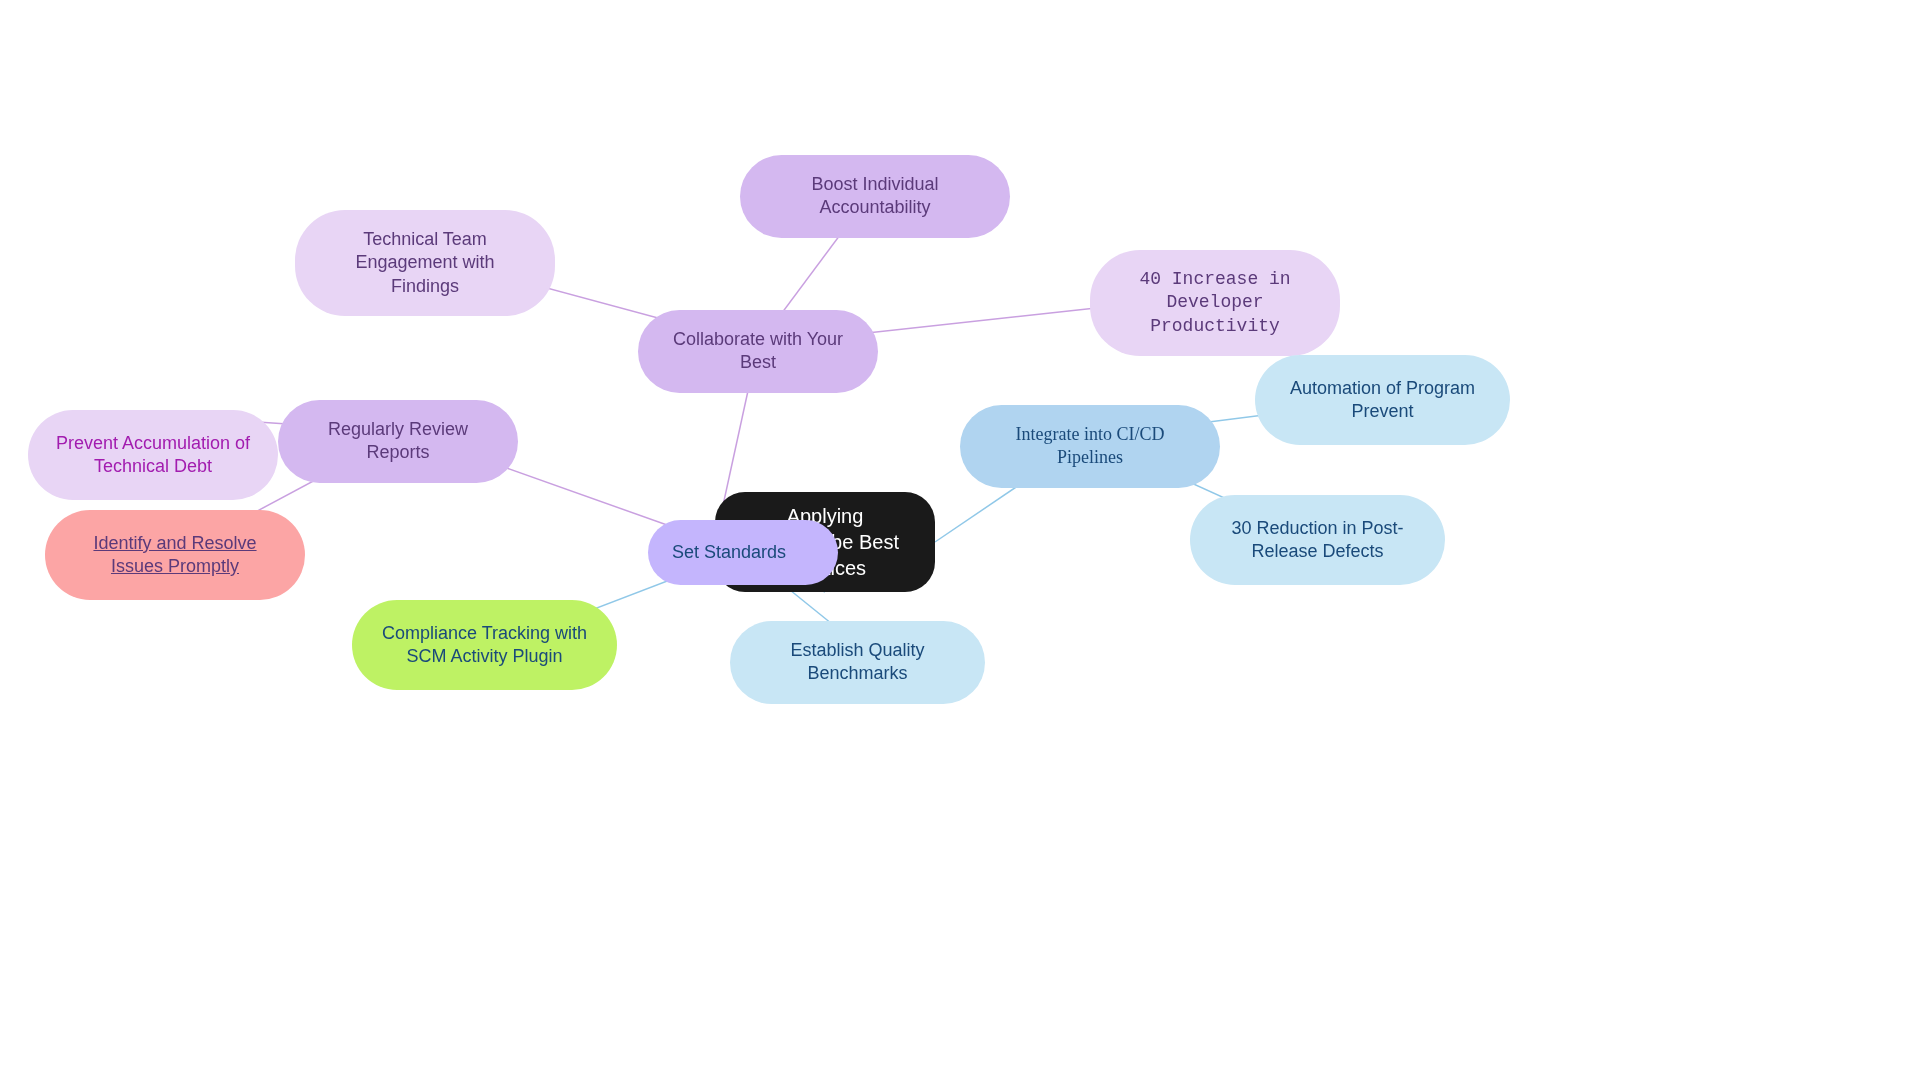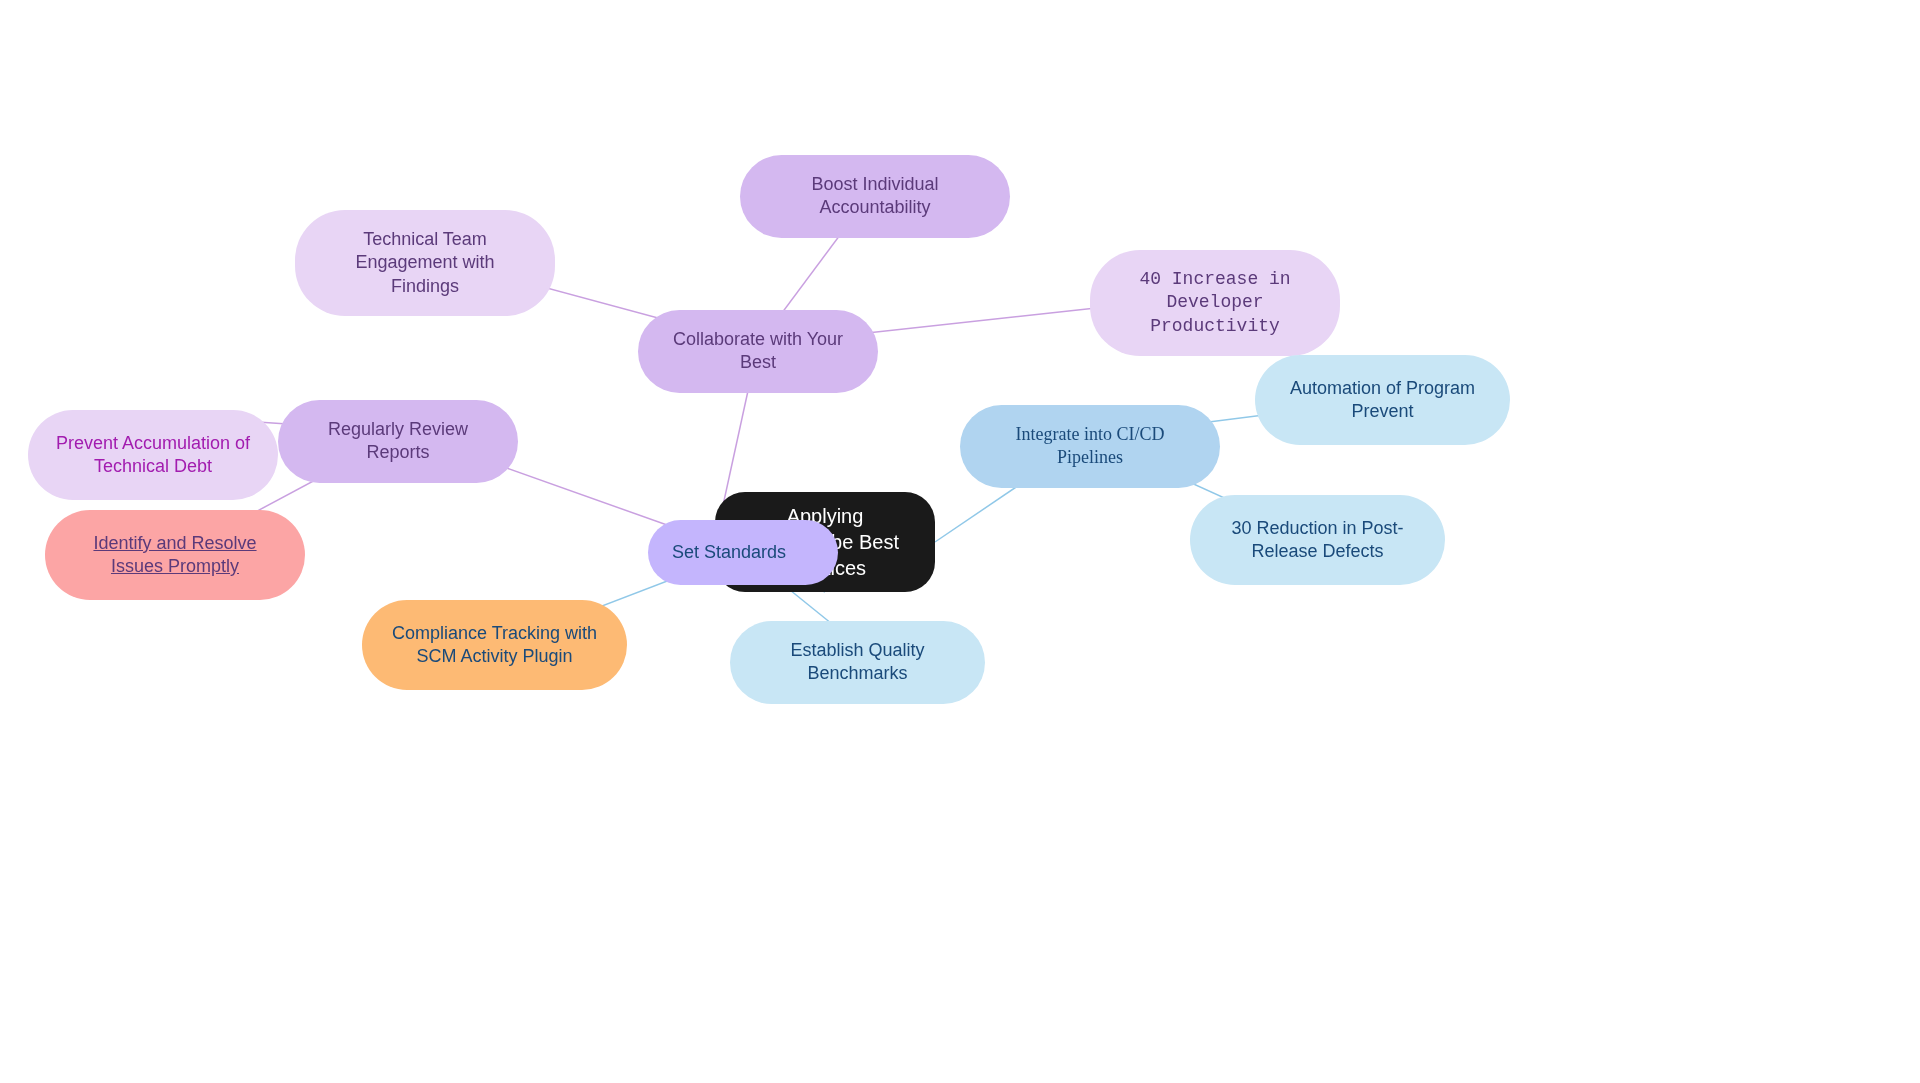--- a/index.html
+++ b/index.html
@@ -97,18 +97,18 @@
   </div>
 <div class="node" style="left: 1255px; top: 355px; width: 255px; min-height: 90px; background: rgb(200, 230, 245); color: rgb(26, 74, 122);">
     <span>Automation of Program Prevent</span>
   </div>
 <div class="node" style="left: 1190px; top: 495px; width: 255px; min-height: 90px; background: rgb(200, 230, 245); color: rgb(26, 74, 122);">
     <span>30 Reduction in Post-Release Defects</span>
   </div>
 <div class="node" style="left: 648px; top: 520px; width: 190px; min-height: 65px; background: #c4b5fd; color: rgb(26, 74, 122);">
     <span>Set Standards</span>
   </div>
-<div class="node" style="left: 362px; top: 600px; width: 265px; min-height: 90px; background: #fdba74; color: rgb(26, 74, 122);">
+<div class="node" style="left: 352px; top: 600px; width: 265px; min-height: 90px; background: #bef264; color: rgb(26, 74, 122);">
     <span>Compliance Tracking with SCM Activity Plugin</span>
   </div>
 <div class="node" style="left: 730px; top: 610px; width: 255px; min-height: 70px; background: rgb(200, 230, 245); color: rgb(26, 74, 122); margin-top: 11px;">
     <span>Establish Quality Benchmarks</span>
   </div>
 
 </body></html>

